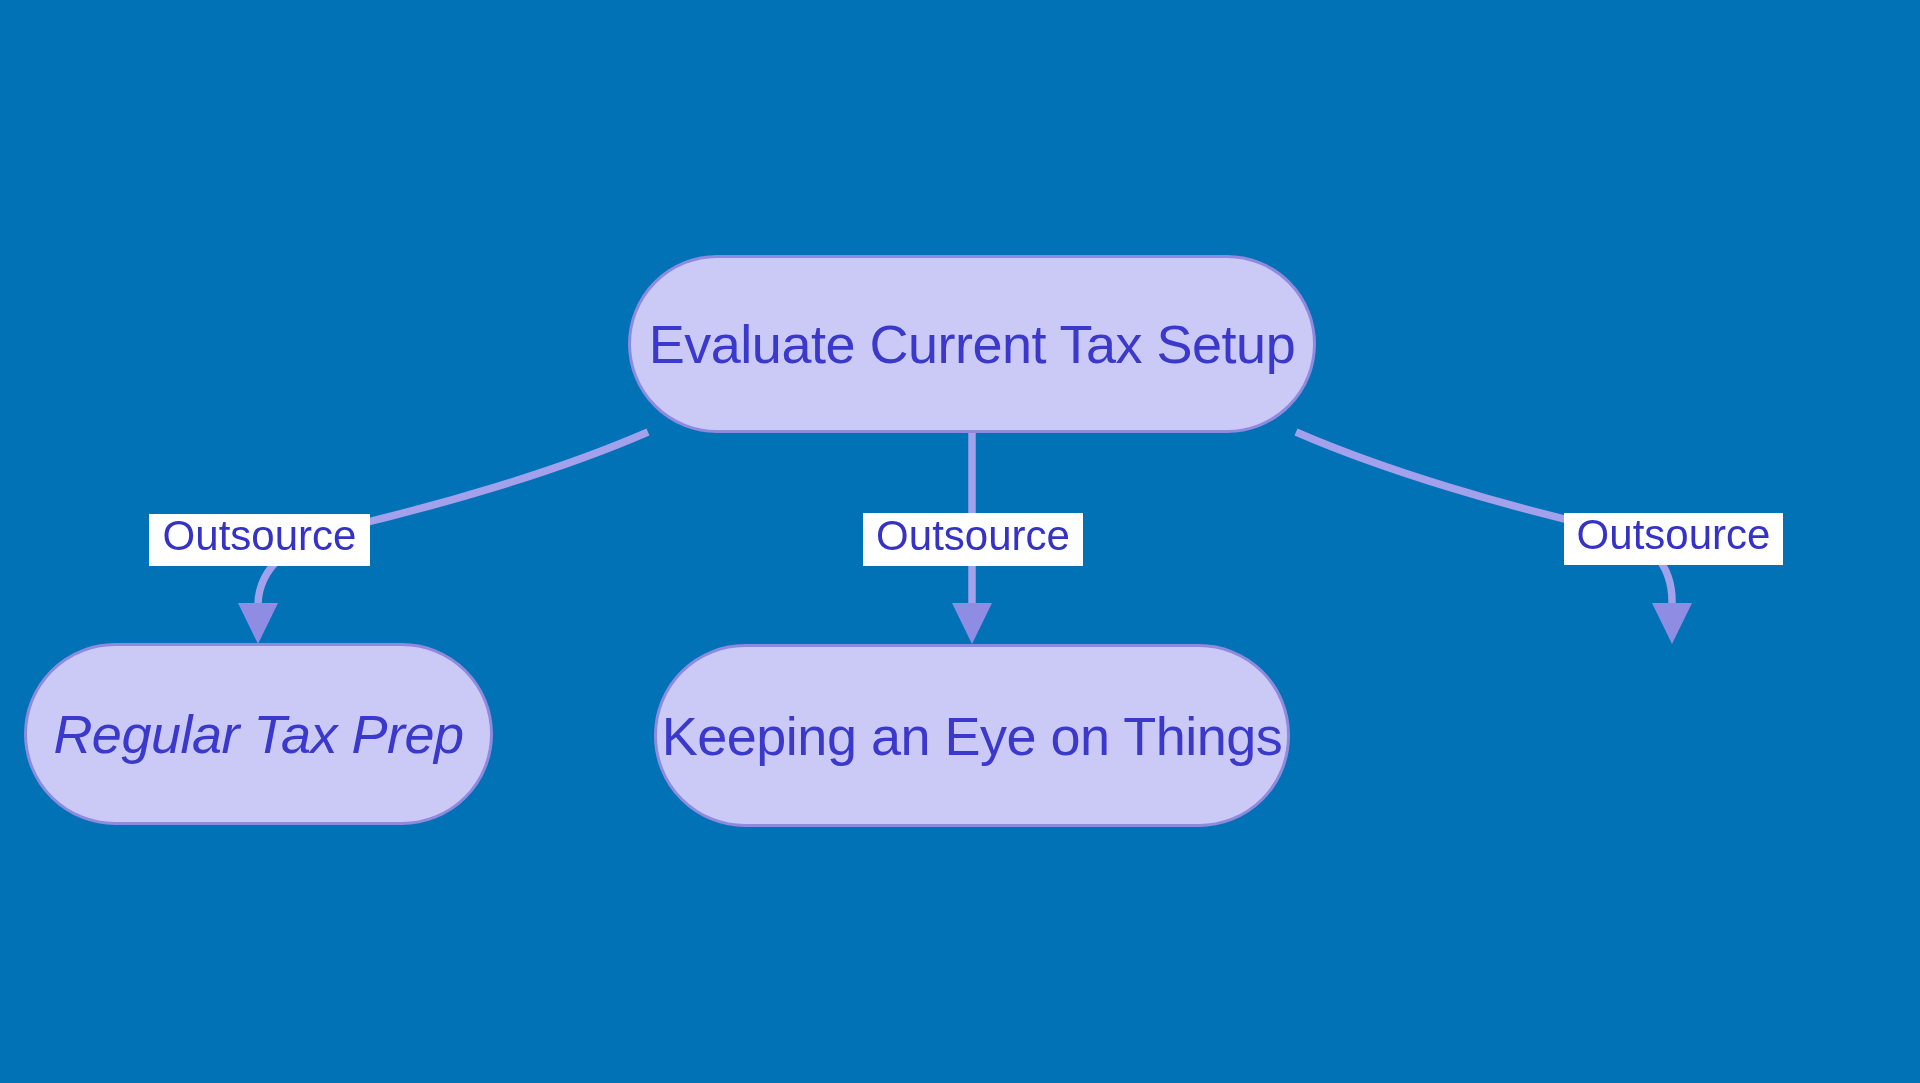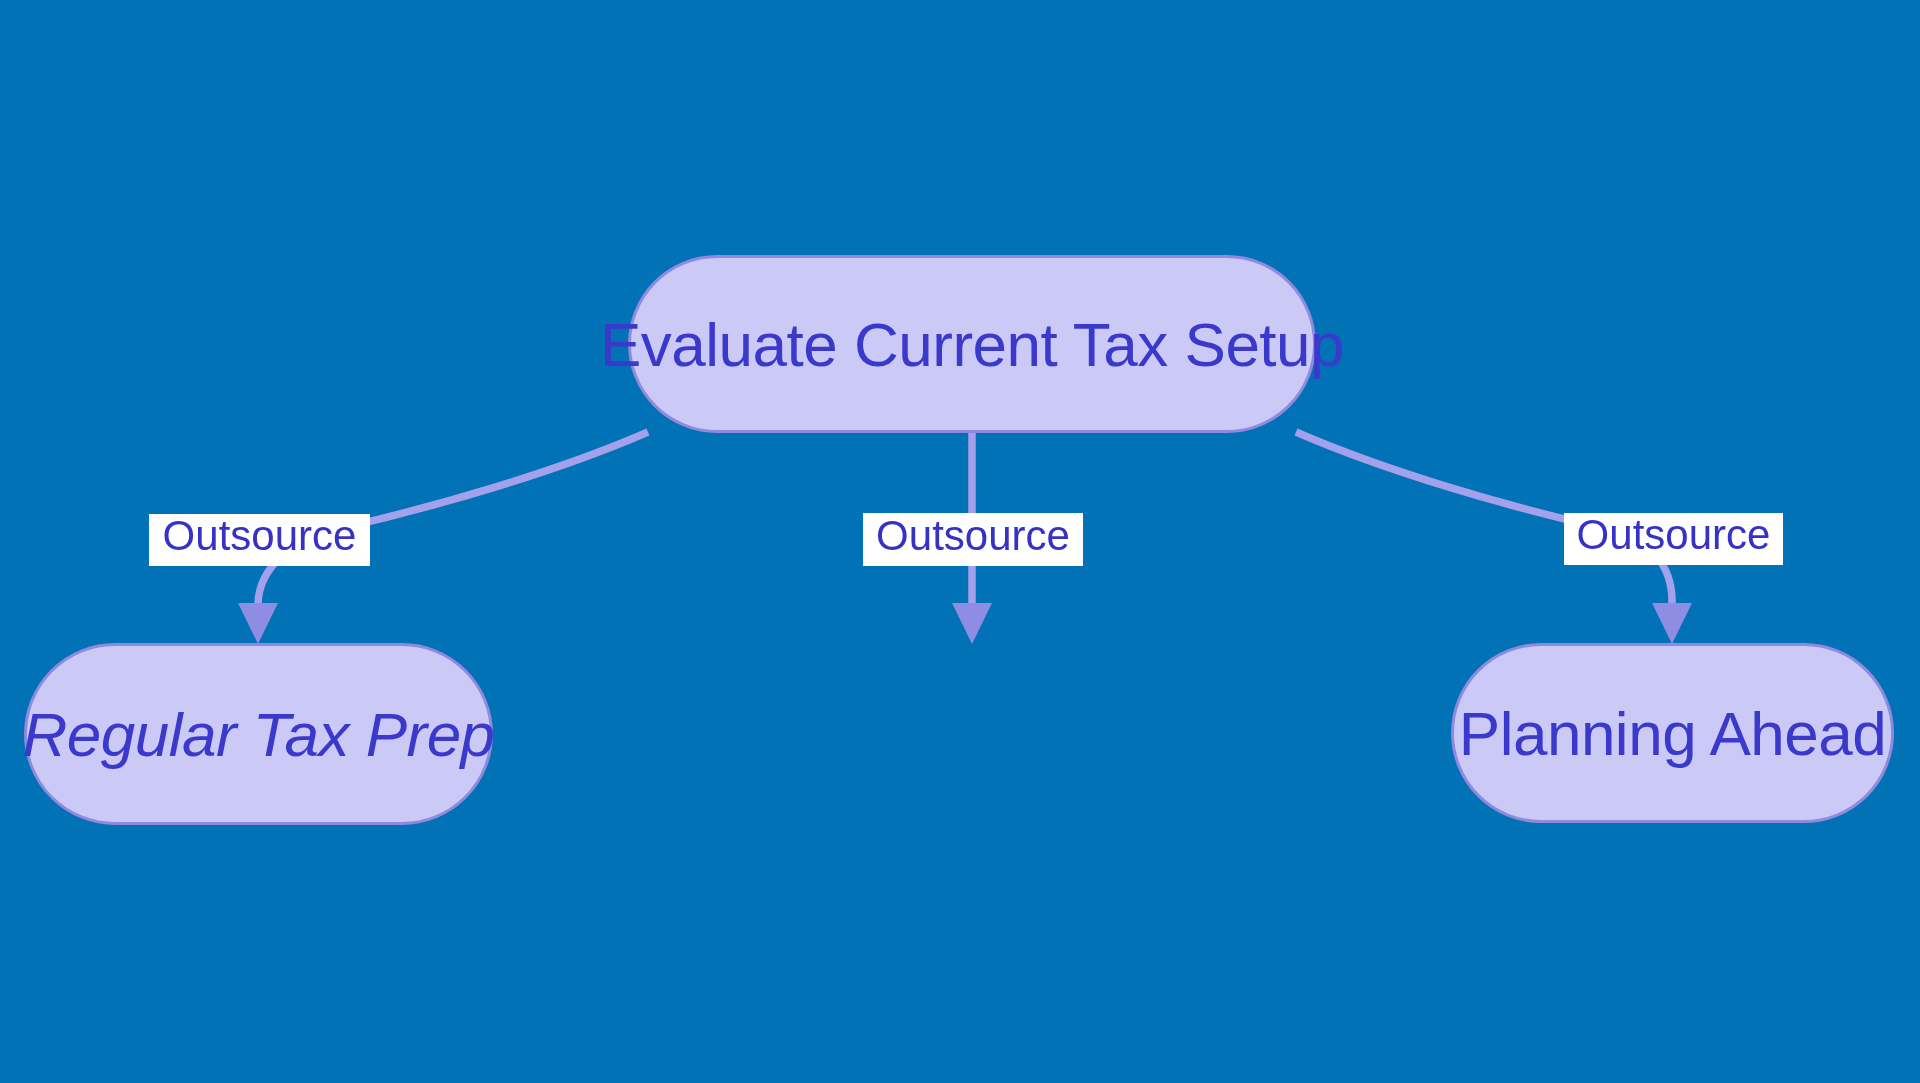--- a/index.html
+++ b/index.html
@@ -52,21 +52,21 @@
     padding-bottom: 8px;
   }
   .flow-node {
     position: absolute;
     background: var(--node_fill);
     border: 3px solid var(--node_border);
     color: var(--node_text);
     display: flex;
     align-items: center;
     justify-content: center;
-    font-size: 62px;
+    font-size: 54px;
     letter-spacing: -0.5px;
     white-space: nowrap;
     text-align: center;
   }
   .node-root   { left: 628px;  top: 255px; width: 688px; height: 178px; border-radius: 89px; }
   .node-left   { left: 24px;   top: 643px; width: 469px; height: 182px; border-radius: 91px; font-style: italic; }
   .node-center { left: 654px;  top: 644px; width: 636px; height: 183px; border-radius: 91px; }
   .node-right  { left: 1451px; top: 643px; width: 443px; height: 180px; border-radius: 90px; }
   .label-left   { left: 149px;  top: 514px; width: 221px; height: 52px; }
   .label-center { left: 863px;  top: 513px; width: 220px; height: 53px; }
@@ -97,17 +97,17 @@
   <div class="edge-label label-right">
     <span>Outsource</span>
   </div>
 
   <div class="flow-node node-root">
     <span>Evaluate Current Tax Setup</span>
   </div>
   <div class="flow-node node-left">
     <span>Regular Tax Prep</span>
   </div>
-  <div class="flow-node node-right">
-    <span>Planning Ahead</span>
+  <div class="flow-node node-center">
+    <span>Keeping an Eye on Things</span>
   </div>
 
 </div>
 
 </body></html>

